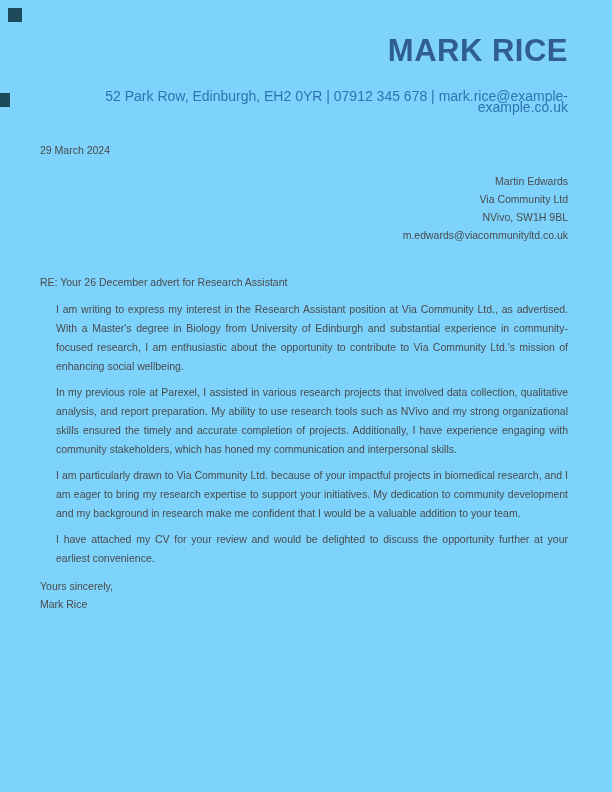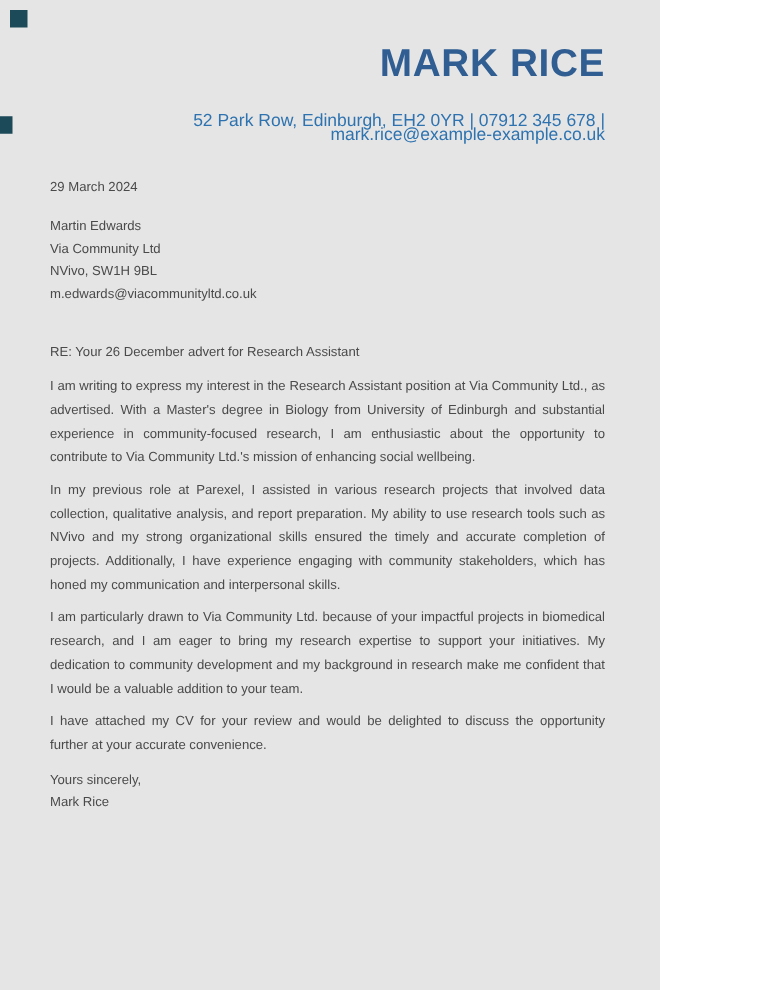--- a/index.html
+++ b/index.html
@@ -2,23 +2,23 @@
 <html><head>
 <meta charset="utf-8">
 <style>
   html, body {
     margin: 0;
     padding: 0;
     background: #ffffff;
   }
   .page {
     position: relative;
-    width: 528px;
+    width: 612px;
     height: 792px;
-    background: #e5e5e5;
+    background: #7dd3fc;
     font-family: "Liberation Sans", sans-serif;
     overflow: hidden;
     box-sizing: border-box;
   }
   
   .decor-sq-a {
     position: absolute;
     left: 8px;
     top: 8px;
     width: 14px;
@@ -57,29 +57,30 @@
     color: #4a4a4a;
     font-size: 10.5px;
     line-height: 19px;
   }
   .date {
     margin: 0 0 12px 0;
   }
   .recipient p {
     margin: 0;
     line-height: 18px;
+    text-align: right;
   }
   .subject {
     margin: 29px 0 8px 0;
   }
   .salutation {
     margin: 0 0 6px 0;
   }
   .para {
-    margin: 0 0 7px 0;
+    margin: 0 0 7px 16px;
     text-align: justify;
   }
   .closing {
     margin: 9px 0 0 0;
     line-height: 18px;
   }
   .signature {
     margin: 0;
     line-height: 18px;
   }
@@ -105,19 +106,19 @@
       <p>Via Community Ltd</p>
       <p>NVivo, SW1H 9BL</p>
       <p>m.edwards@viacommunityltd.co.uk</p>
     </div>
 
     <p class="subject">RE: Your 26 December advert for Research Assistant</p>
 
     <p class="para">I am writing to express my interest in the Research Assistant position at Via Community Ltd., as advertised. With a Master's degree in Biology from University of Edinburgh and substantial experience in community-focused research, I am enthusiastic about the opportunity to contribute to Via Community Ltd.'s mission of enhancing social wellbeing.</p>
     <p class="para">In my previous role at Parexel, I assisted in various research projects that involved data collection, qualitative analysis, and report preparation. My ability to use research tools such as NVivo and my strong organizational skills ensured the timely and accurate completion of projects. Additionally, I have experience engaging with community stakeholders, which has honed my communication and interpersonal skills.</p>
     <p class="para">I am particularly drawn to Via Community Ltd. because of your impactful projects in biomedical research, and I am eager to bring my research expertise to support your initiatives. My dedication to community development and my background in research make me confident that I would be a valuable addition to your team.</p>
-    <p class="para">I have attached my CV for your review and would be delighted to discuss the opportunity further at your accurate convenience.</p>
+    <p class="para">I have attached my CV for your review and would be delighted to discuss the opportunity further at your earliest convenience.</p>
 
     <p class="closing">Yours sincerely,</p>
     <p class="signature">Mark Rice</p>
   </div>
 
 </div>
 
 </body></html>

